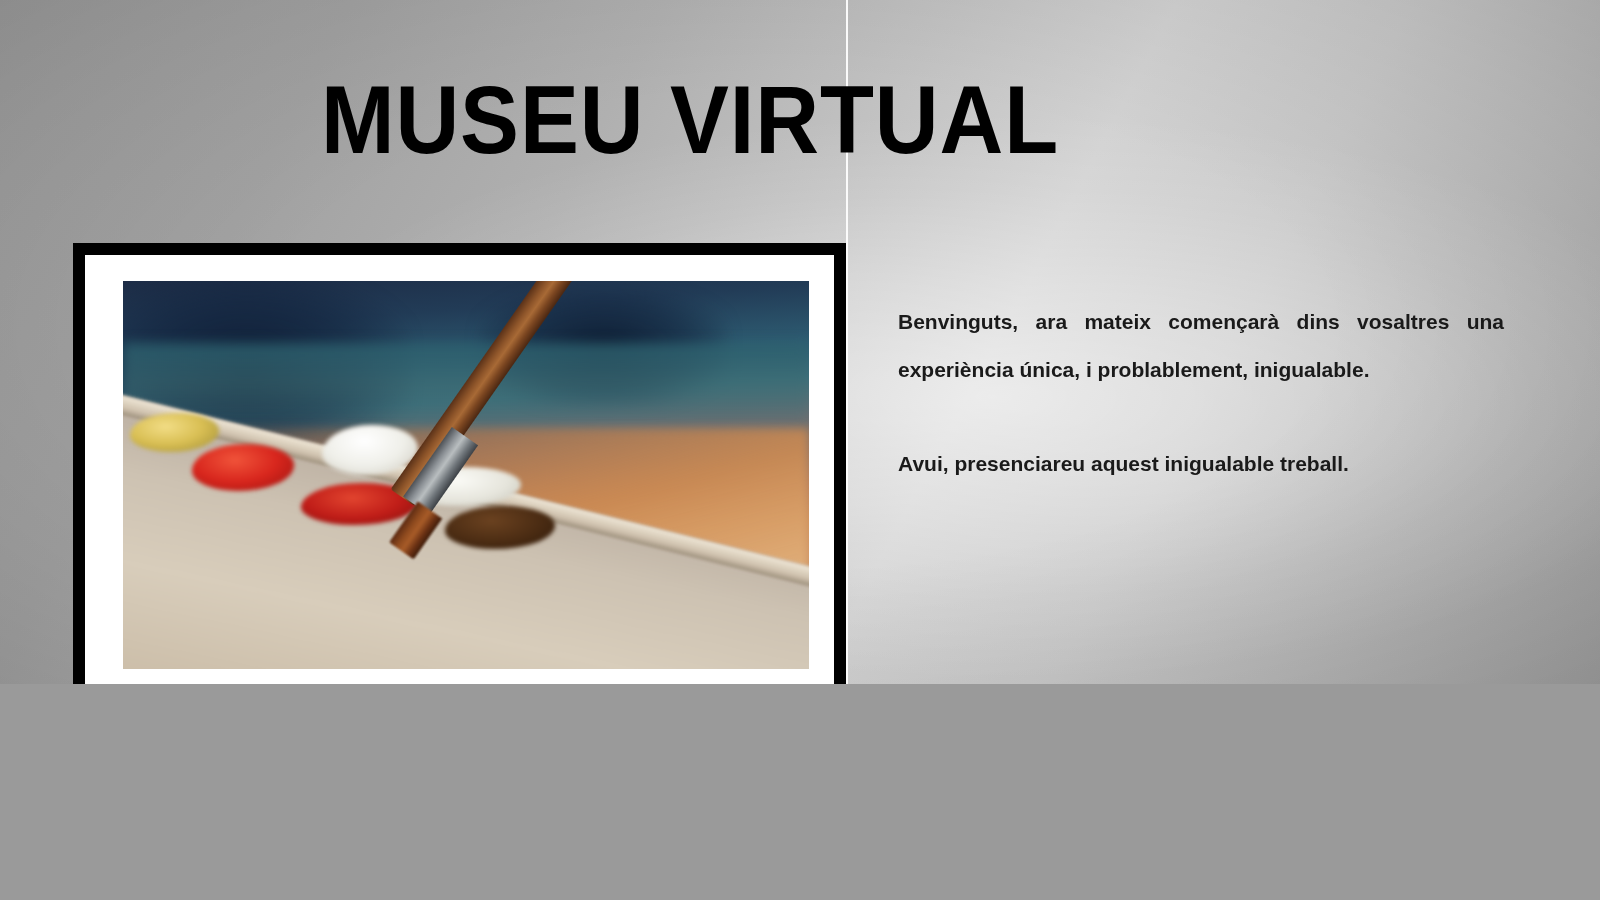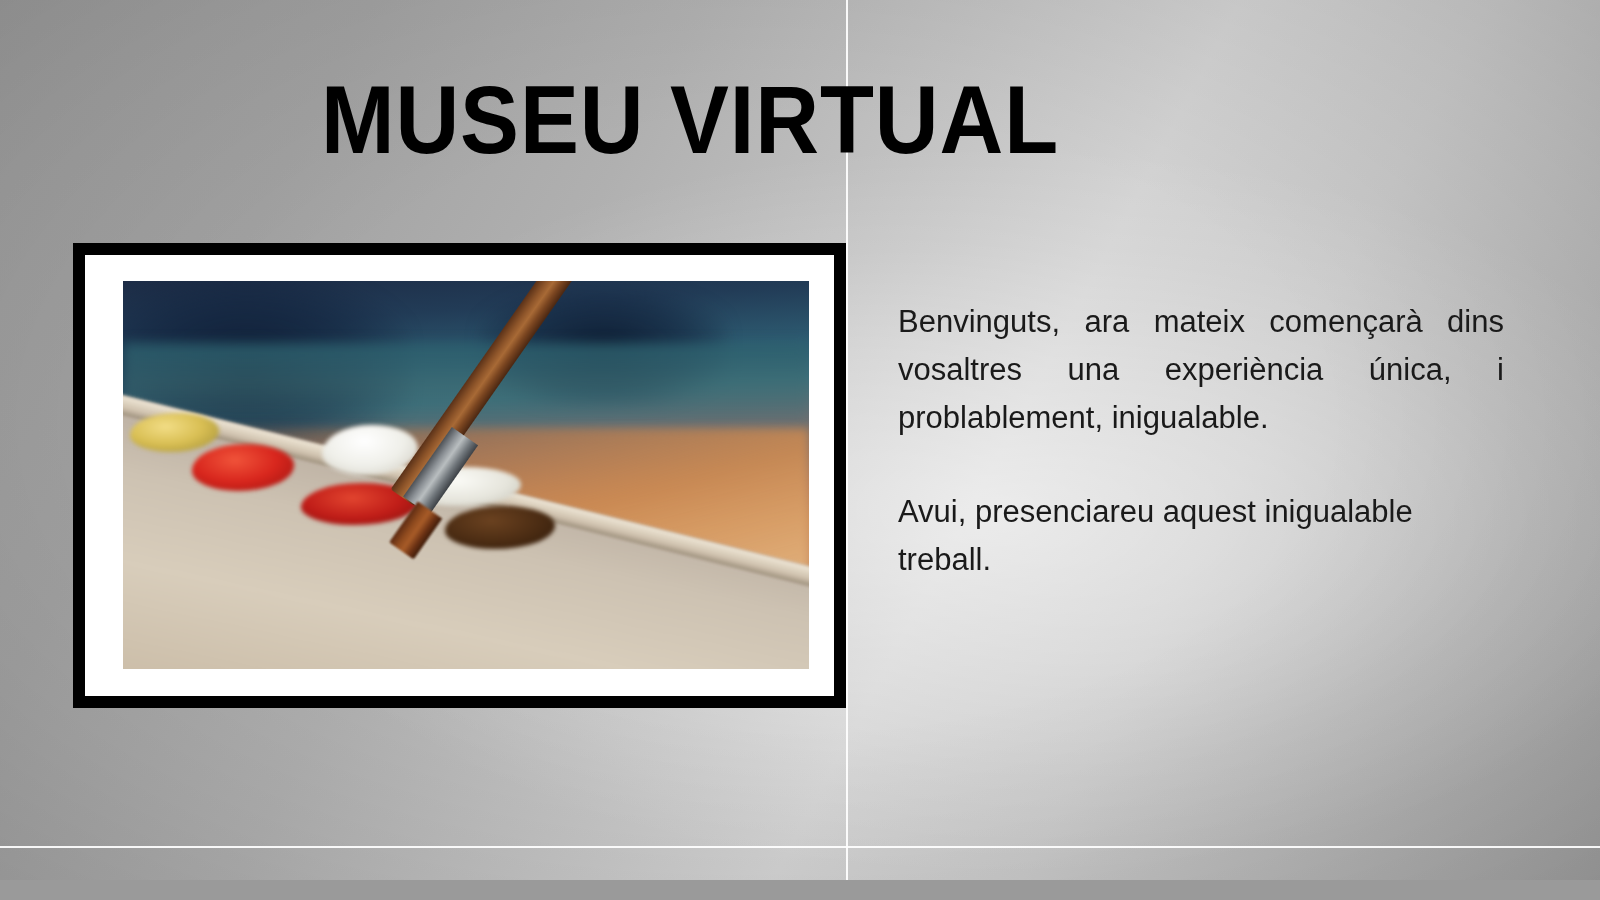--- a/index.html
+++ b/index.html
@@ -7,21 +7,21 @@
     padding: 0;
     width: 1600px;
     height: 900px;
     overflow: hidden;
     background: #9a9a9a;
   }
 
   #slide {
     position: relative;
     width: 1600px;
-    height: 880px;
+    height: 684px;
     overflow: hidden;
     font-family: "Liberation Sans", sans-serif;
   }
 
   
   .bg-base {
     position: absolute;
     inset: 0;
     background: linear-gradient(118deg, #9b9b9b 0%, #a2a2a2 18%, #b0b0b0 34%,
                                 #c2c2c2 48%, #d2d2d2 60%, #c8c8c8 72%,
@@ -220,23 +220,23 @@
     border-radius: 0 0 2px 2px;
     filter: blur(0.9px);
   }
 
   
   .copy {
     position: absolute;
     left: 898px; top: 298px;
     width: 606px;
     color: #1a1a1a;
-    font-size: 31px;
+    font-size: 21px;
     line-height: 48px;
-    font-weight: 400;
+    font-weight: 700;
   }
   .copy p { margin: 0; }
   .copy p.justified { text-align: justify; }
   .copy p.left { text-align: left; }
   .copy .spacer { height: 46px; }
 </style>
 </head>
 <body>
 
 <div id="slide">

